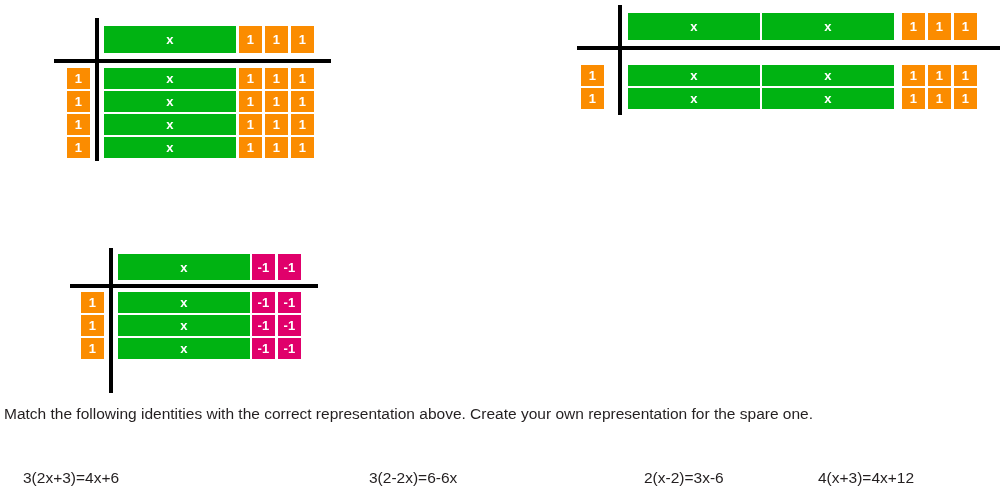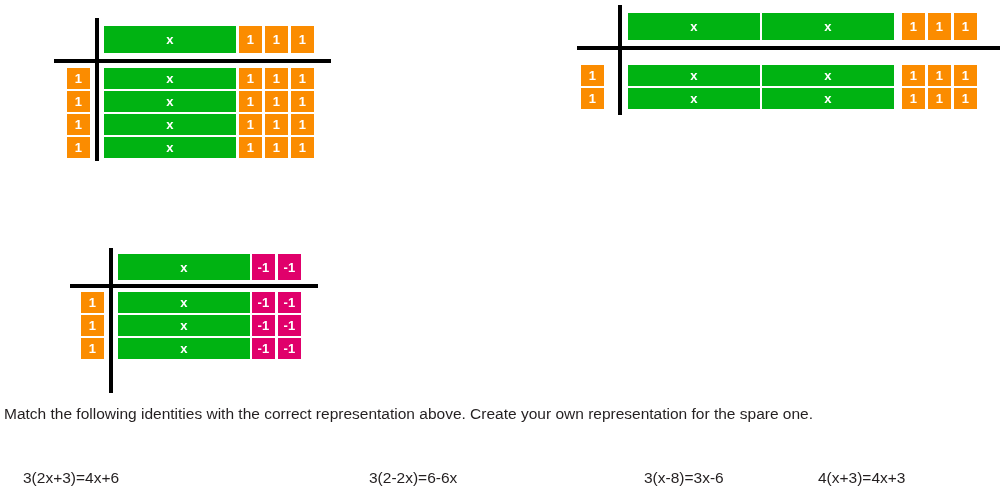--- a/index.html
+++ b/index.html
@@ -275,14 +275,14 @@
   </div>
   <div class="tile neg" style="left:277px; top:337px; width:25px; height:23px;">
     <span>-1</span>
   </div>
 </div>
 
 <div class="instruction">Match the following identities with the correct representation above. Create your own representation for the spare one.</div>
 
 <div class="equation eq0">3(2x+3)=4x+6</div>
 <div class="equation eq1">3(2-2x)=6-6x</div>
-<div class="equation eq2">3(x-8)=3x-6</div>
-<div class="equation eq3">4(x+3)=4x+3</div>
+<div class="equation eq2">2(x-2)=3x-6</div>
+<div class="equation eq3">4(x+3)=4x+12</div>
 
 </body></html>

